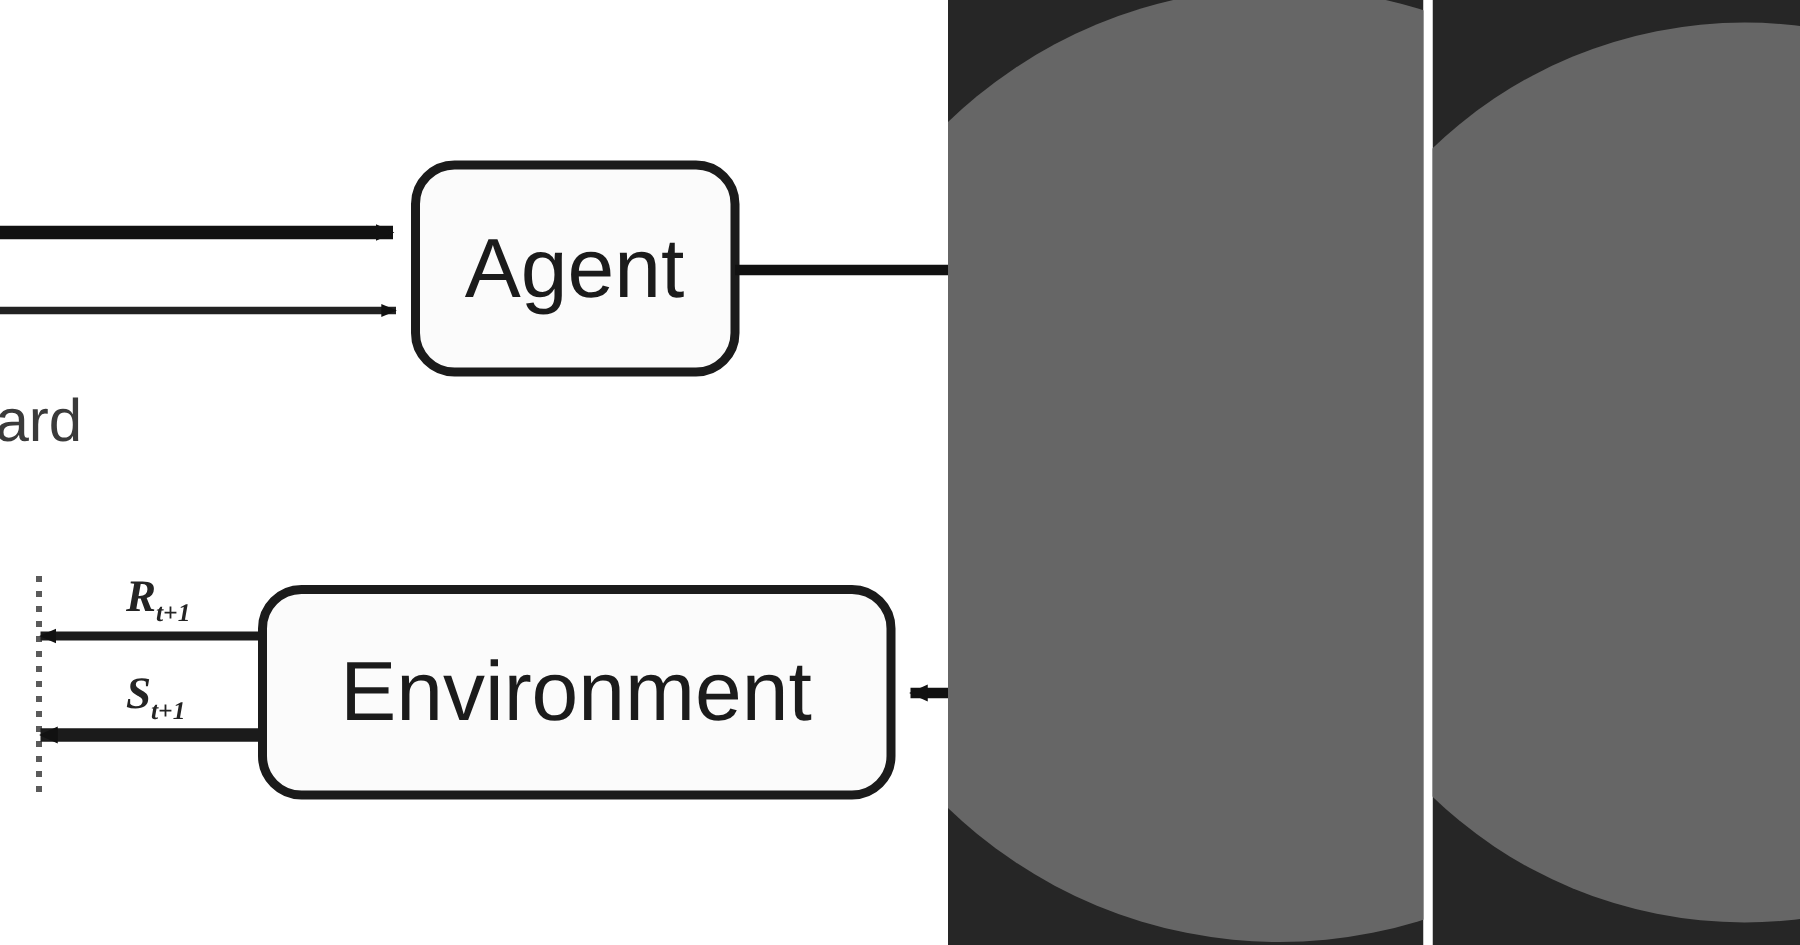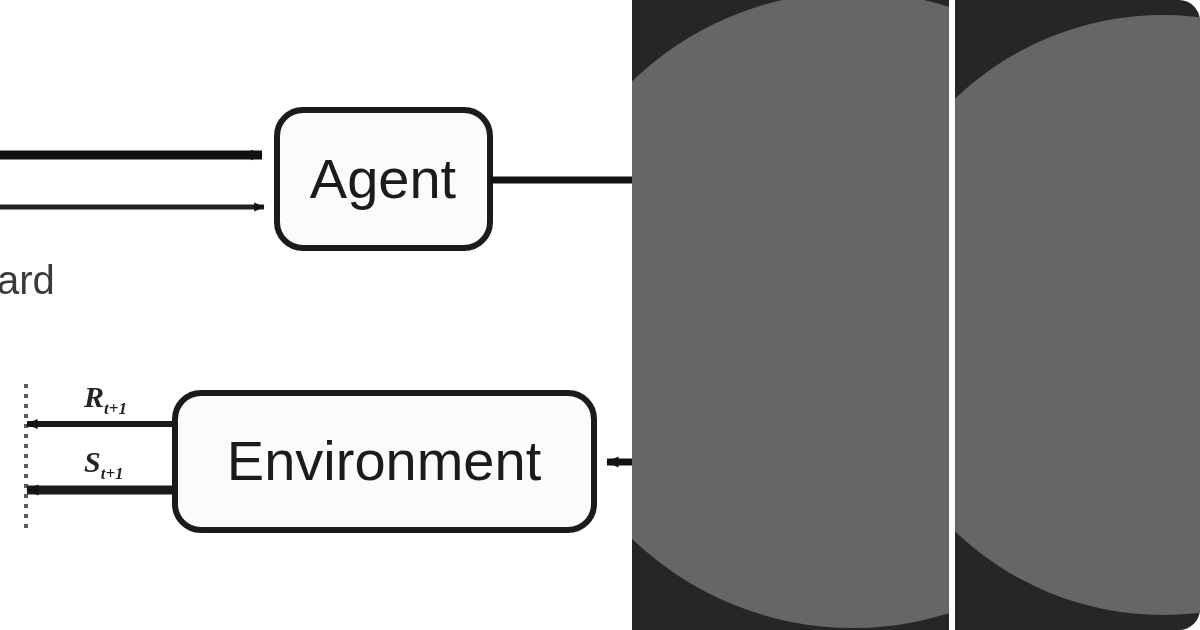--- a/index.html
+++ b/index.html
@@ -7,21 +7,20 @@
     padding: 0;
     background: #ffffff;
   }
   #stage {
     position: relative;
     width: 1200px;
     height: 630px;
     overflow: hidden;
     background: #ffffff;
     font-family: "Liberation Sans", sans-serif;
-    border-radius: 21px;
   }
 
   
   #diagram-panel {
     position: absolute;
     left: 0;
     top: 0;
     width: 632px;
     height: 630px;
     background: #ffffff;

